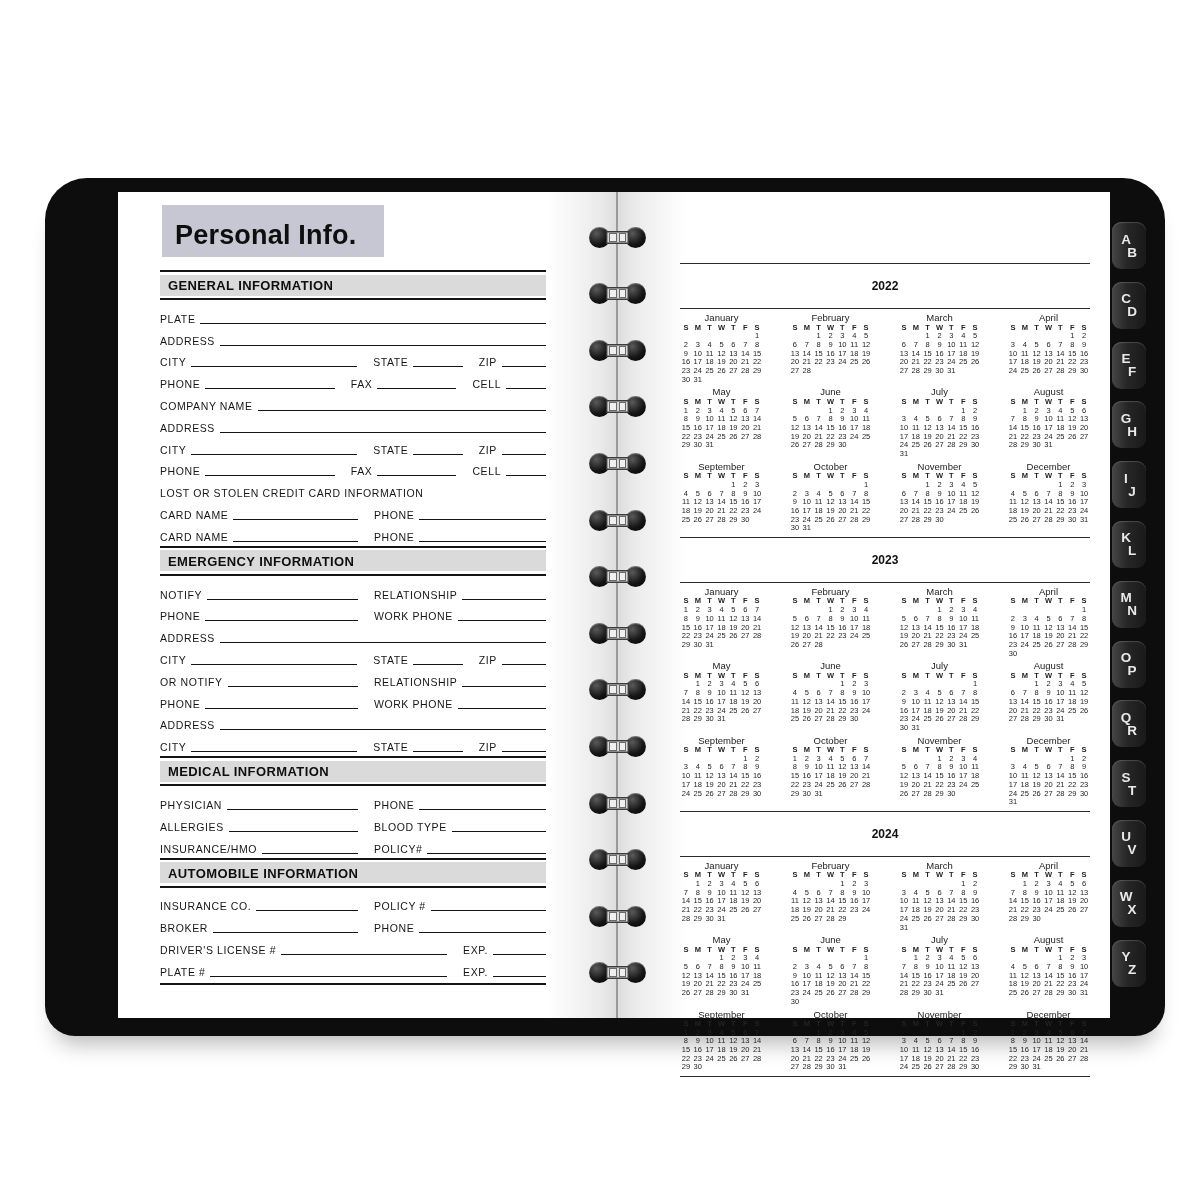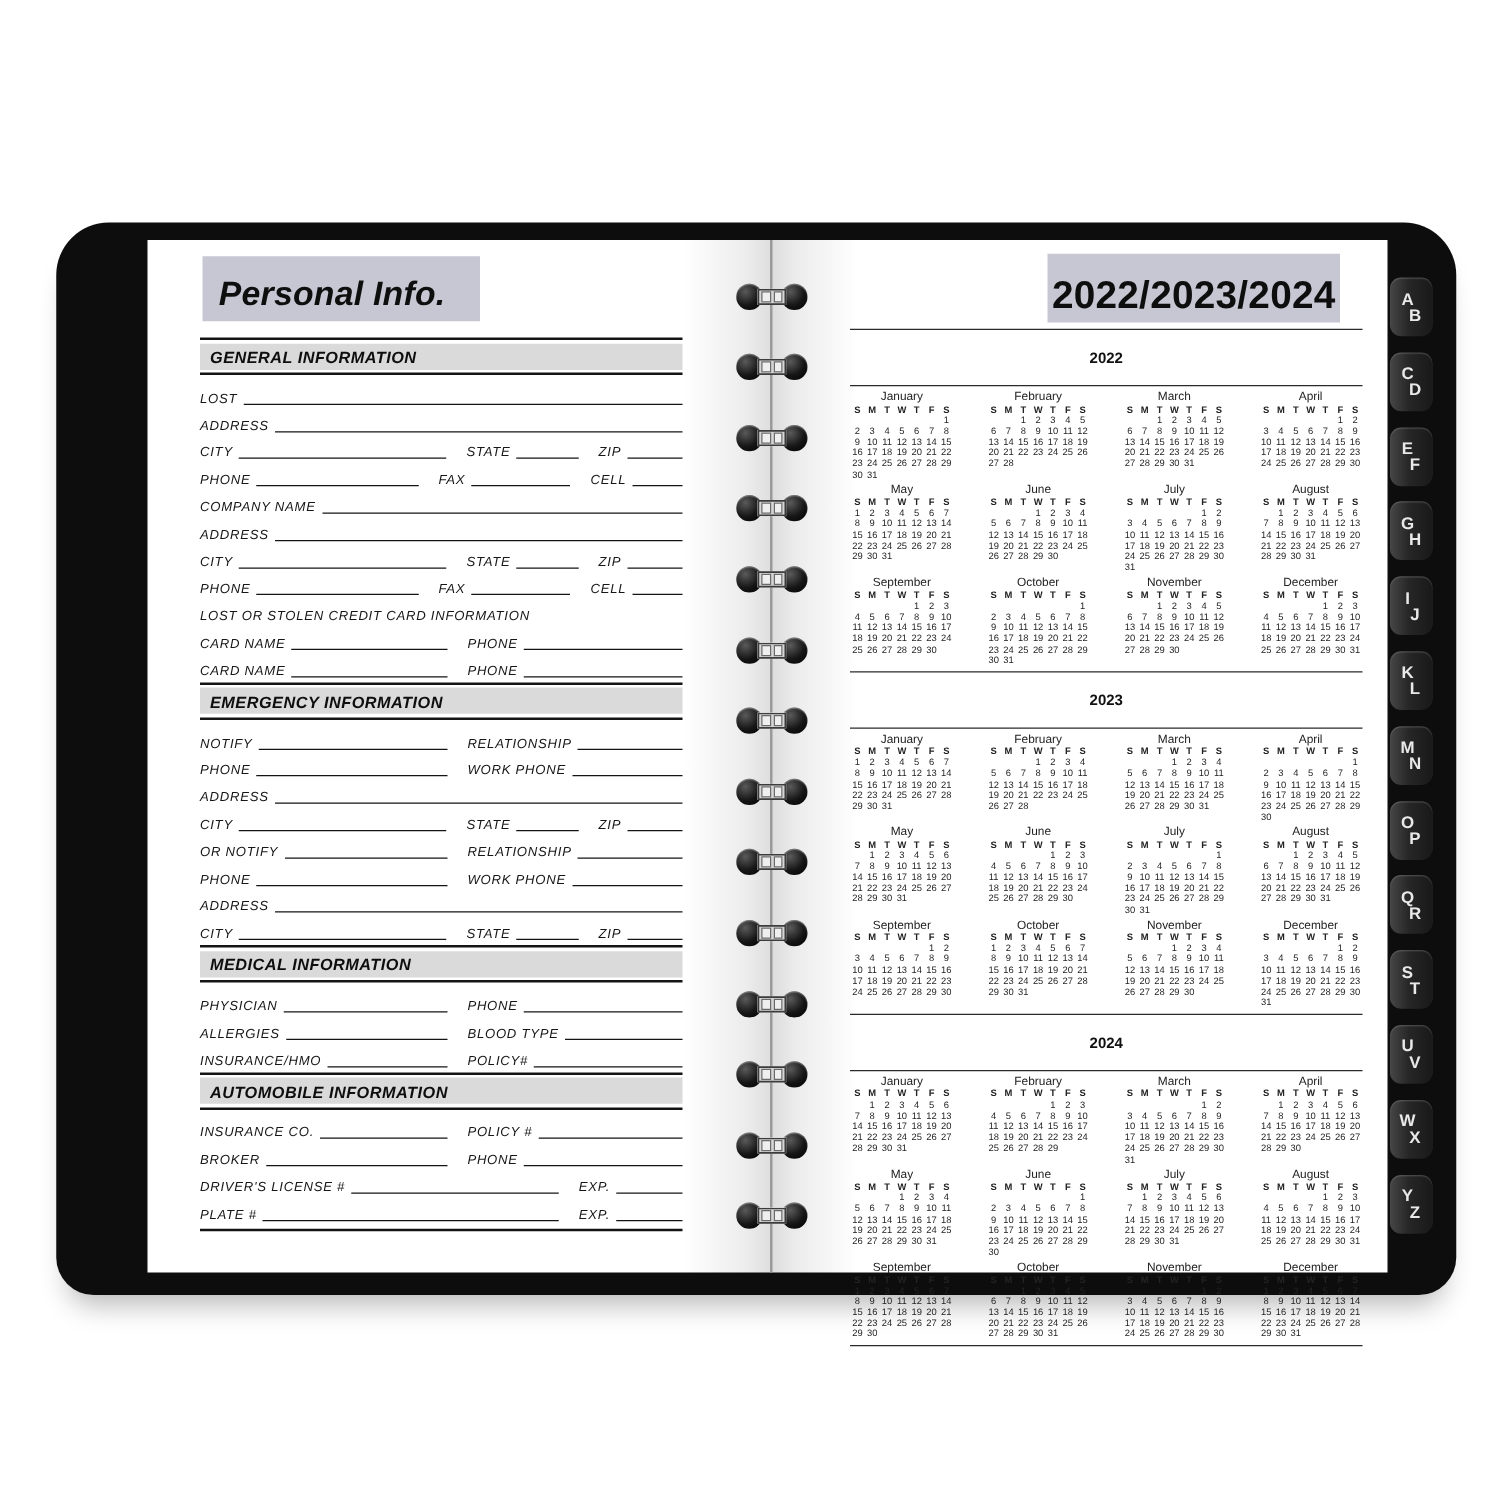--- a/index.html
+++ b/index.html
@@ -4,21 +4,21 @@
 <style>
   html,body{margin:0;padding:0;background:#ffffff;}
   .scene{position:relative;width:1200px;height:1200px;background:#ffffff;overflow:hidden;
          font-family:"Liberation Sans", sans-serif;color:#141414;}
   
   .book{position:absolute;left:45px;top:178px;width:1120px;height:858px;background:var(--cover,#0d0d0d);
         border-radius:42px 42px 30px 30px;box-shadow:0 18px 22px -10px rgba(0,0,0,.28);}
   
   .pages{position:absolute;left:118px;top:192px;width:992px;height:826px;}
   .page-left{position:absolute;left:0;top:0;width:499px;height:826px;
-             background:linear-gradient(90deg,#ffffff 0%,#ffffff 86%,#ececec 96%,#dedede 100%);font-style:italic;}
+             background:linear-gradient(90deg,#ffffff 0%,#ffffff 86%,#ececec 96%,#dedede 100%);}
   .page-right{position:absolute;left:499px;top:0;width:493px;height:826px;
               background:linear-gradient(270deg,#ffffff 0%,#ffffff 86%,#ececec 96%,#dcdcdc 100%);}
   .gutter-line{position:absolute;left:498px;top:0;width:1.5px;height:826px;background:#9a9a9a;}
   
   .left-title{position:absolute;left:44px;top:13px;width:222px;height:52px;background:var(--header-bg,#c7c7d3);
               display:flex;align-items:flex-end;padding:0 10px 6px 13px;box-sizing:border-box;
               font-weight:bold;font-size:27px;letter-spacing:.2px;color:#0e0e0e;}
   .left-sections{position:absolute;left:42px;top:78px;width:386px;}
   .sec-head{border-top:2.2px solid #141414;border-bottom:2.2px solid #141414;padding:2.5px 0;margin:3px 0;}
   .sec-head:first-child{margin-top:0;}
@@ -70,21 +70,21 @@
 
   <div class="pages">
     <div class="page-left">
       <div class="left-title">Personal Info.</div>
       <div class="left-sections" id="left-sections">
           <div class="sec-head">
             <div class="sec-bar">GENERAL INFORMATION</div>
           </div>
           <div class="f-row">
             <span class="fld" style="flex: 1 1 0%;">
-              <span class="lbl">LOST</span>
+              <span class="lbl">PLATE</span>
               <span class="line"></span>
             </span>
           </div>
           <div class="f-row">
             <span class="fld" style="flex: 1 1 0%;">
               <span class="lbl">ADDRESS</span>
               <span class="line"></span>
             </span>
           </div>
           <div class="f-row">
@@ -333,21 +333,20 @@
             <span class="fld" style="flex: 0.78 1 0%;">
               <span class="lbl">EXP.</span>
               <span class="line"></span>
             </span>
           </div>
           <div class="sections-end"></div>
         </div>
     </div>
 
     <div class="page-right">
-      <div class="right-title">2022/2023/2024</div>
       <div class="calendar-root" id="calendar-root">
           <div class="year-block">
             <div class="year-band">2022</div>
             <div class="months-row">
               <div class="month">
                 <div class="mname">January</div>
                 <div class="dgrid">
                   <span class="dcell dhead">S</span>
                   <span class="dcell dhead">M</span>
                   <span class="dcell dhead">T</span>

